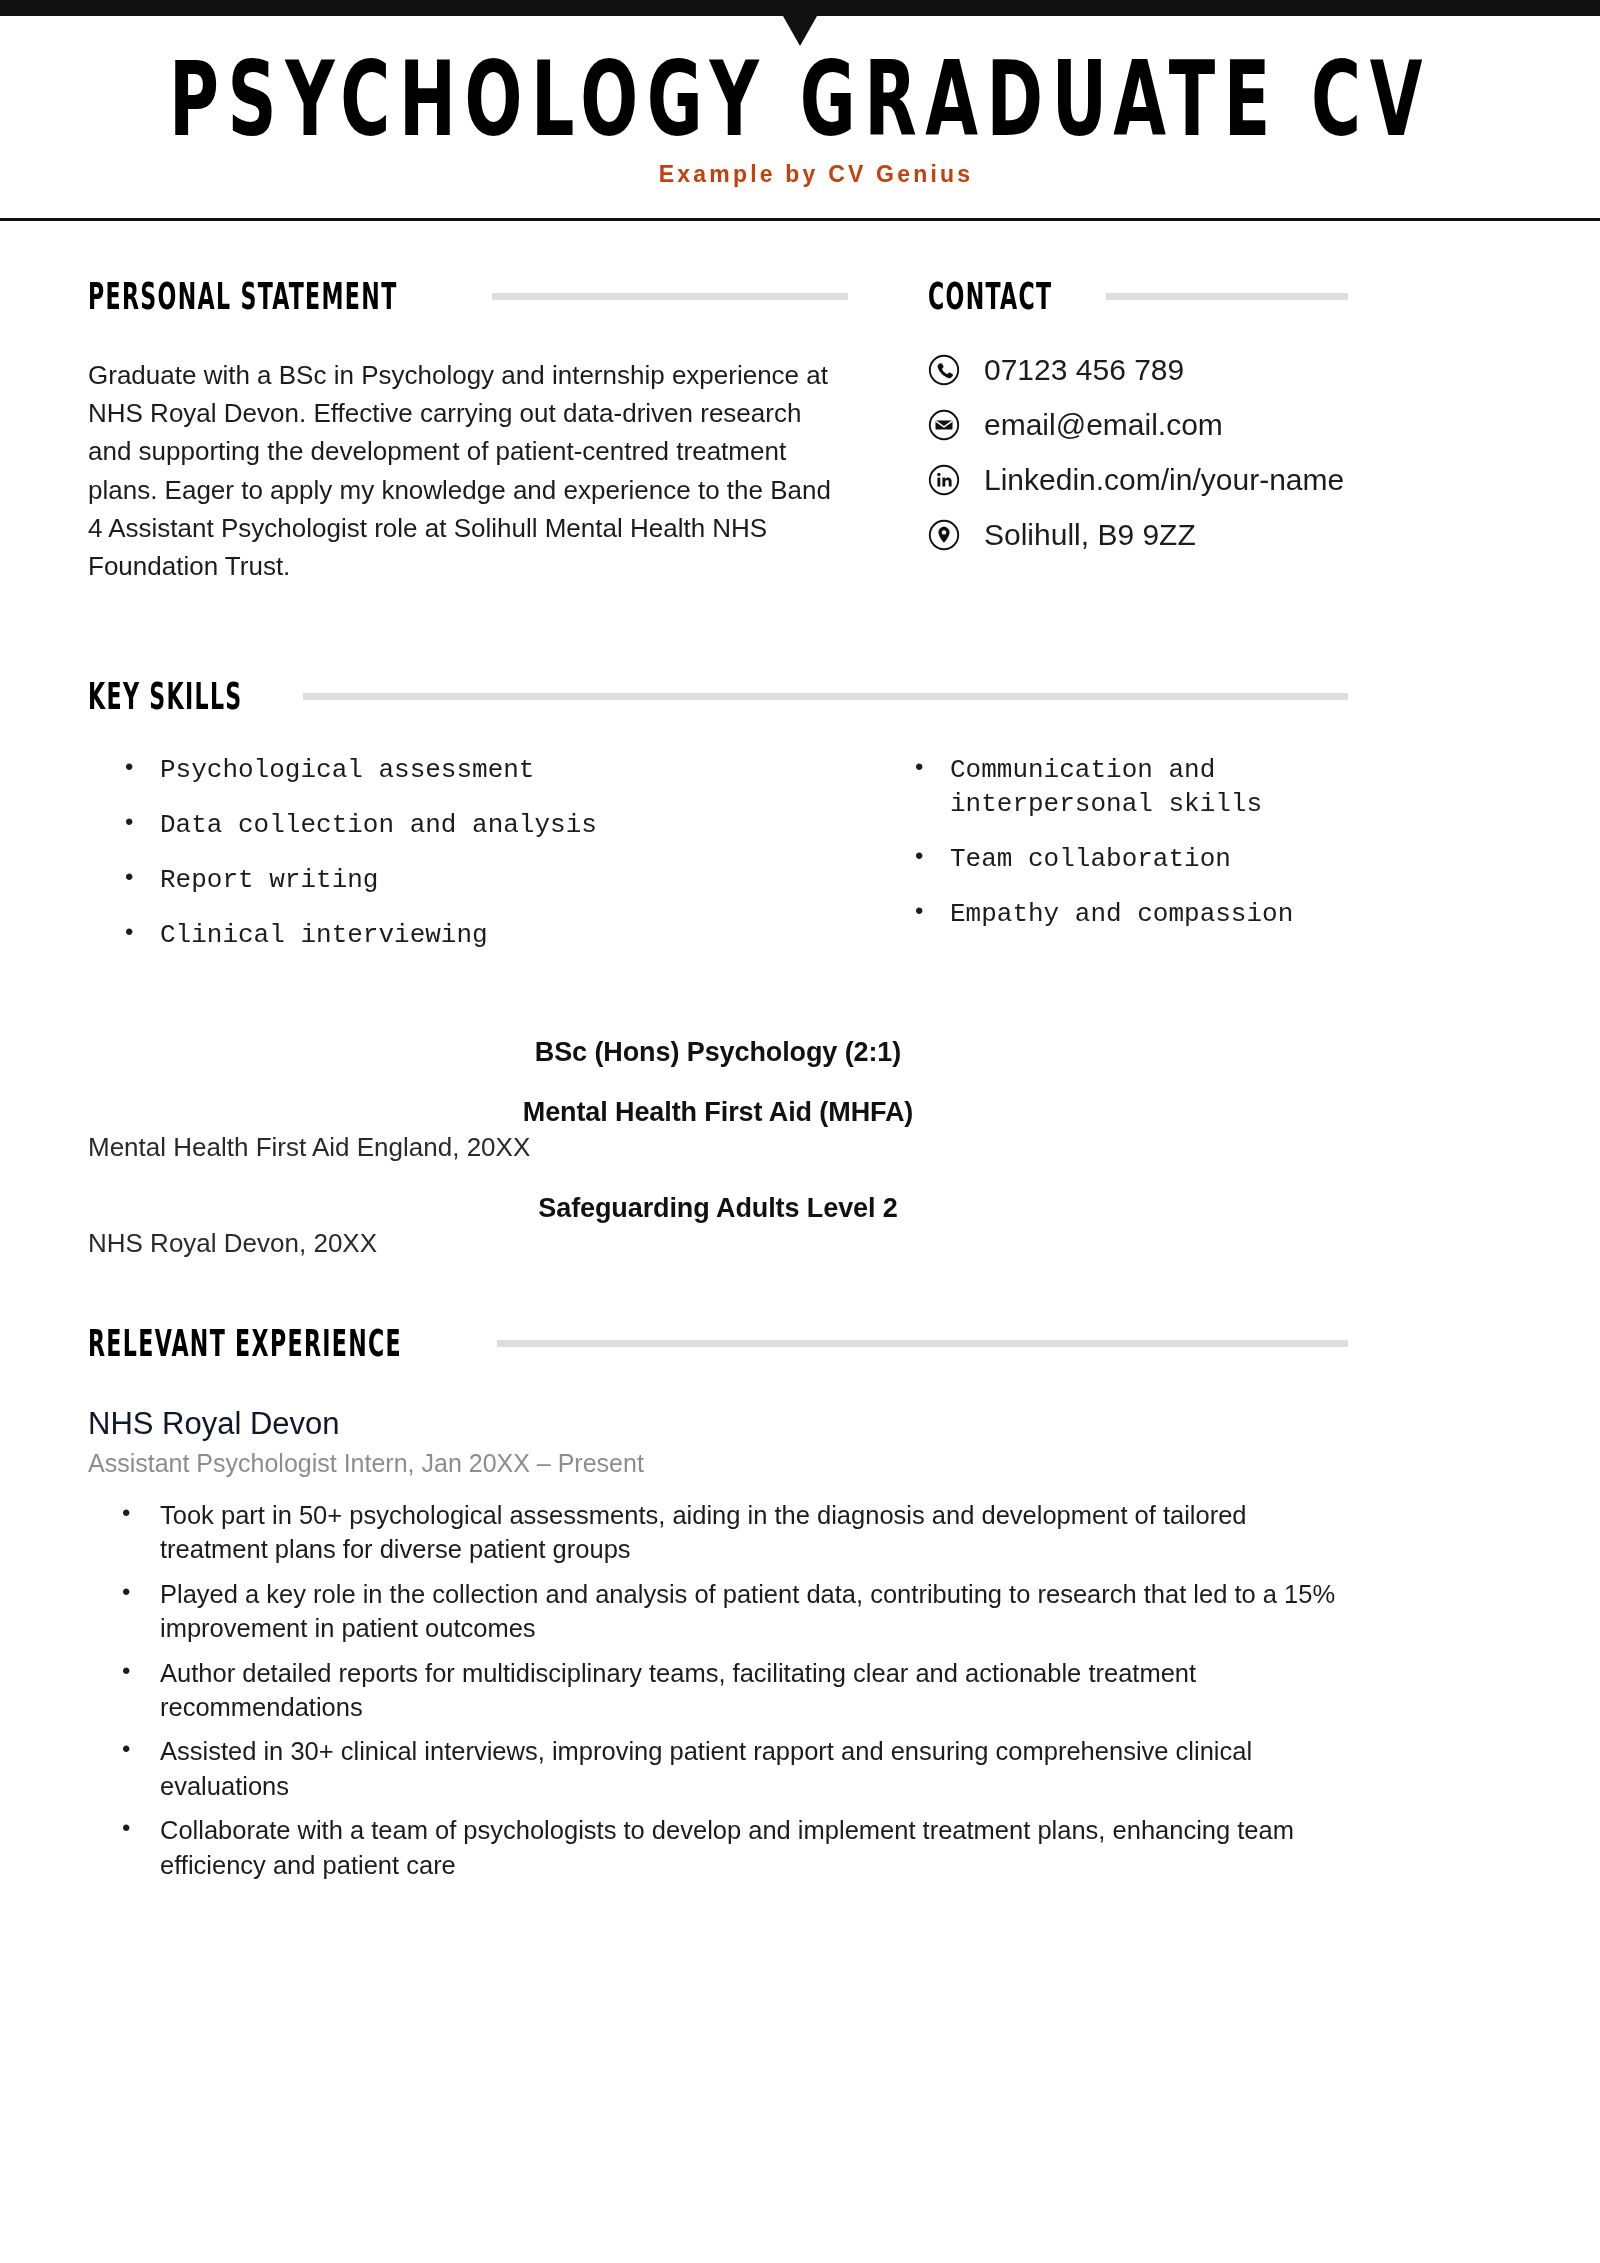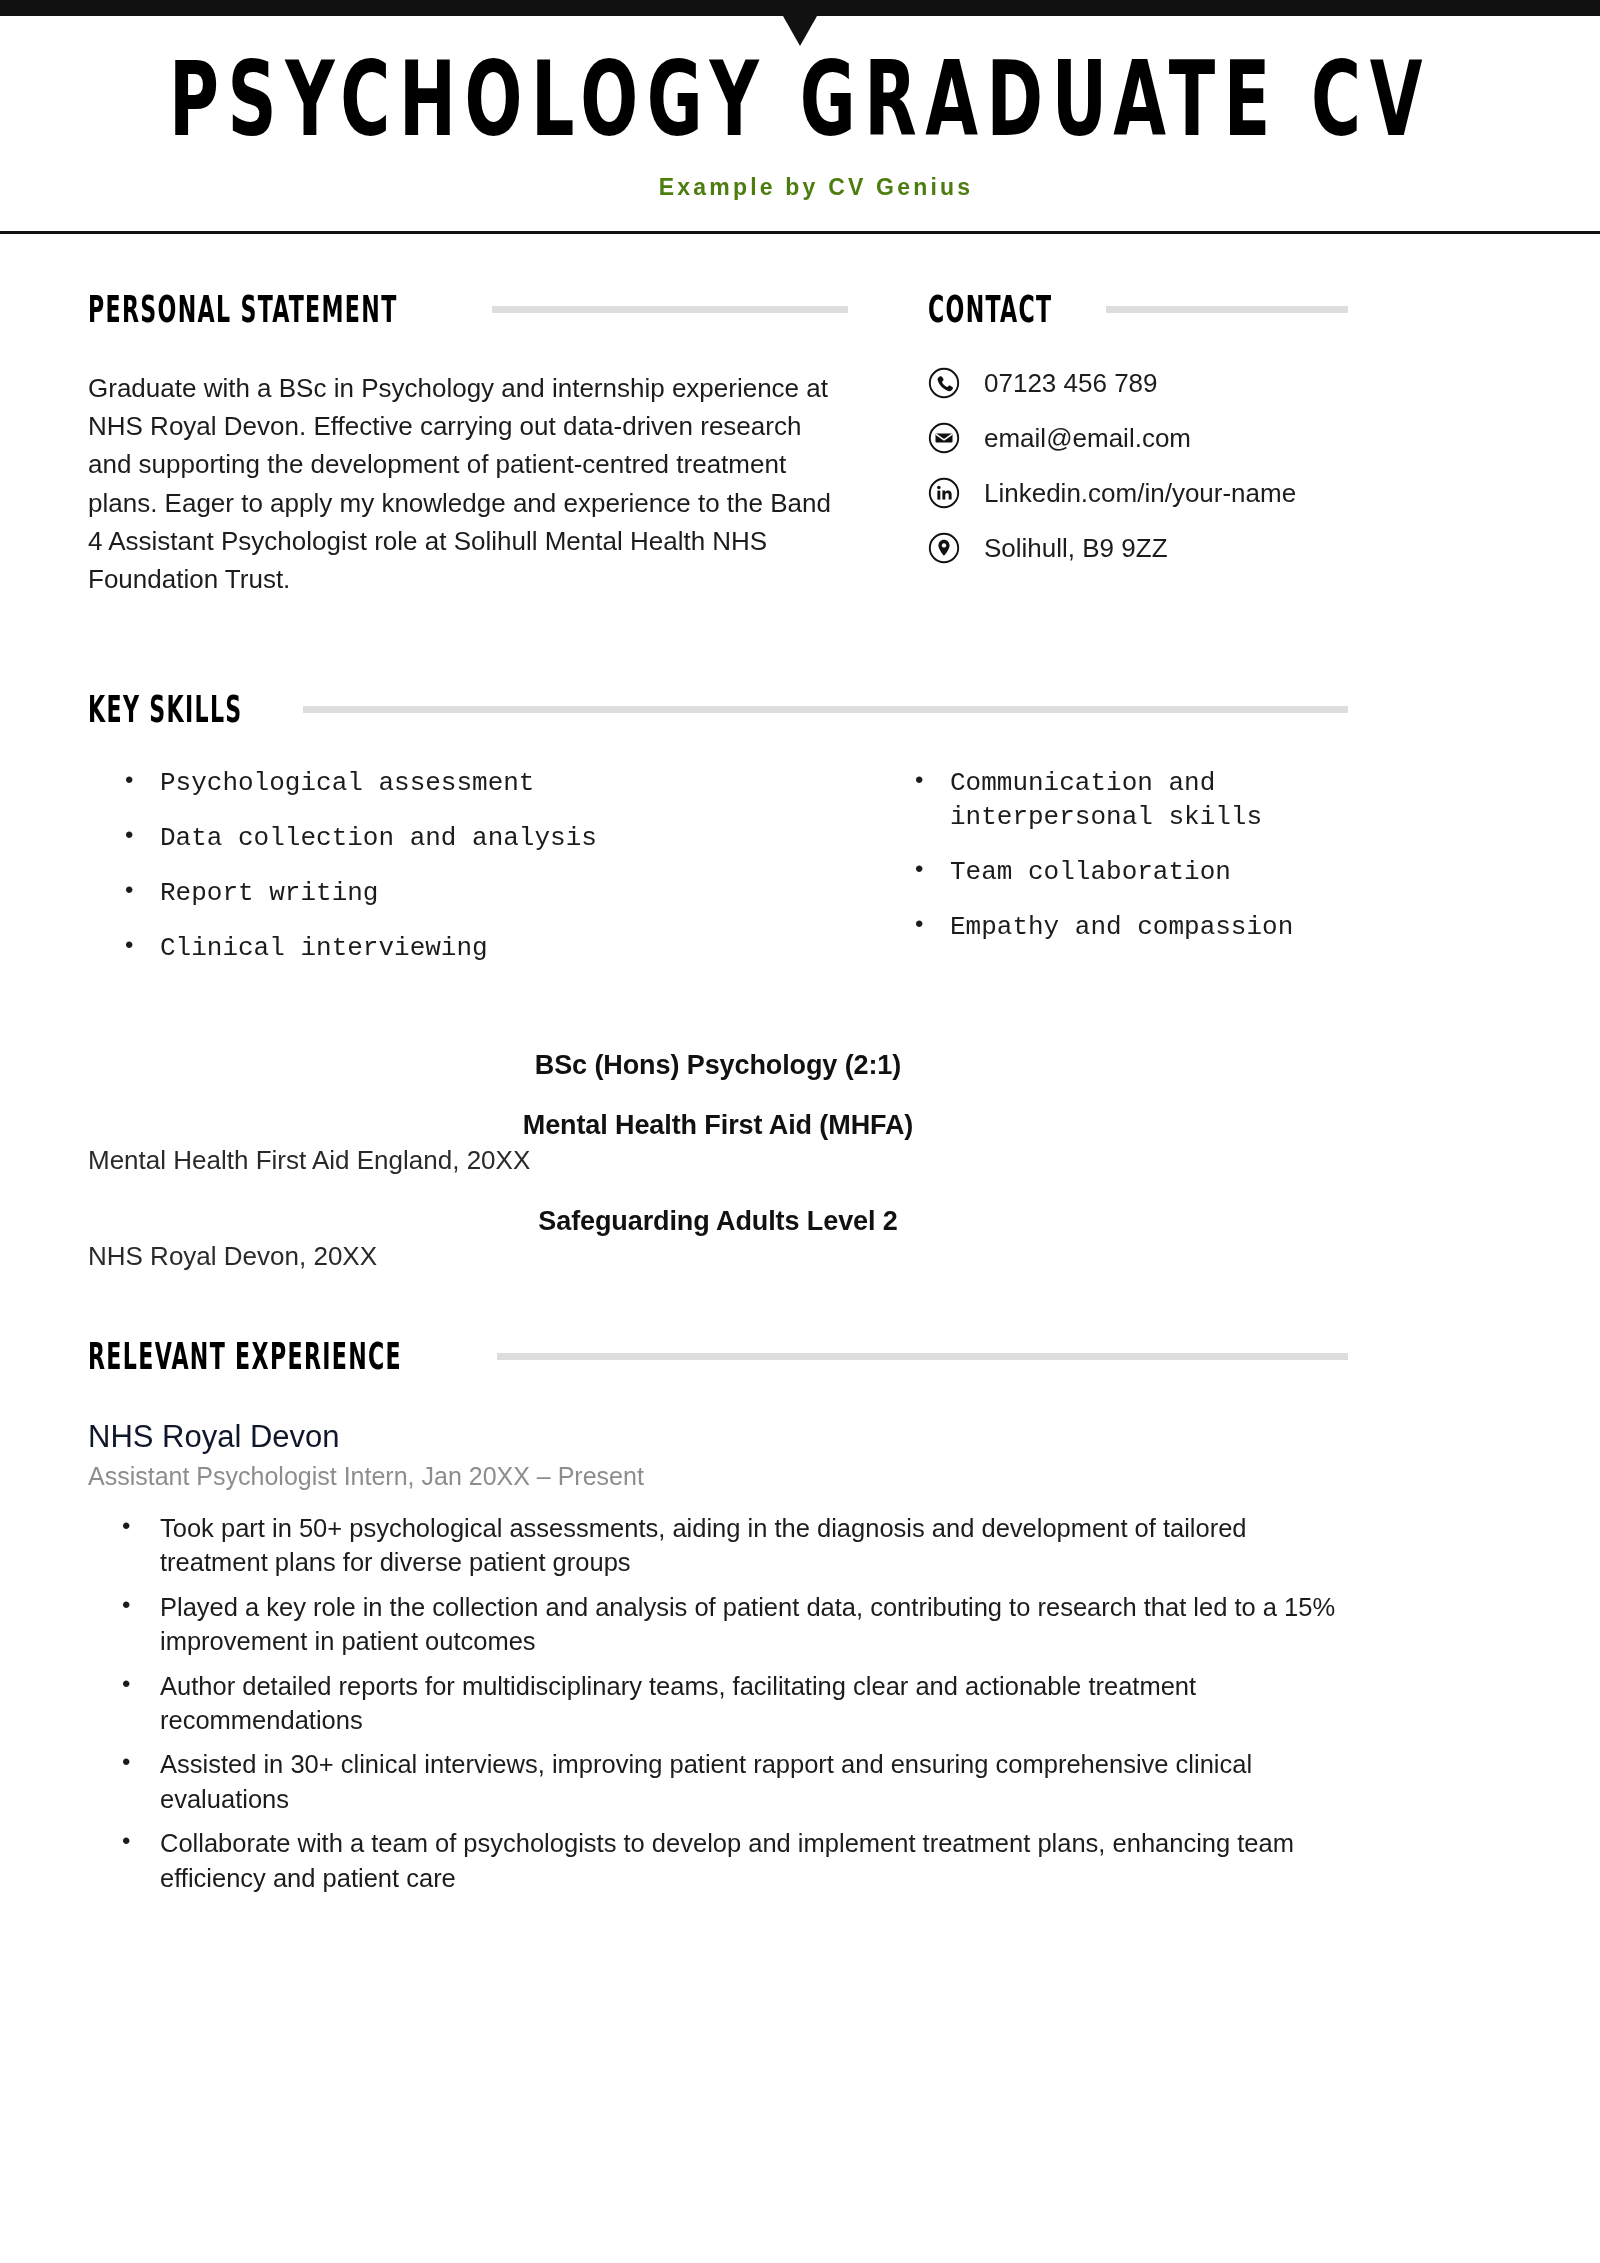--- a/index.html
+++ b/index.html
@@ -46,25 +46,25 @@
     font-size: 88px;
     line-height: 1;
     letter-spacing: 10px;
     color: #000000;
     transform: scaleX(0.86) scaleY(1.18);
     transform-origin: center center;
     margin: 0;
     white-space: nowrap;
   }
   .cv-subtitle {
-    margin-top: 30px;
+    margin-top: 17px;
     font-size: 23px;
     font-weight: 600;
     letter-spacing: 3.2px;
-    color: #4d7c0f;
+    color: #c2410c;
     padding-left: 32px;
   }
 
   .header-rule {
     width: 100%;
     height: 3px;
     background: #111111;
   }
 
   
@@ -123,21 +123,21 @@
     gap: 24px;
     margin-bottom: 23px;
   }
   .contact-icon {
     width: 32px;
     height: 32px;
     flex: 0 0 32px;
     display: block;
   }
   .contact-text {
-    font-size: 26px;
+    font-size: 30px;
     color: #1c1c1c;
     line-height: 1;
   }
 
   
   .skills-block { margin-top: 68px; }
   .skills-cols {
     display: flex;
     margin-top: 40px;
   }

